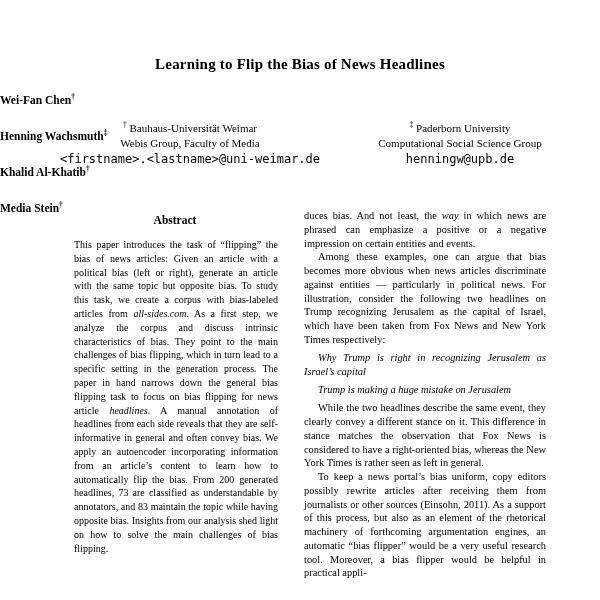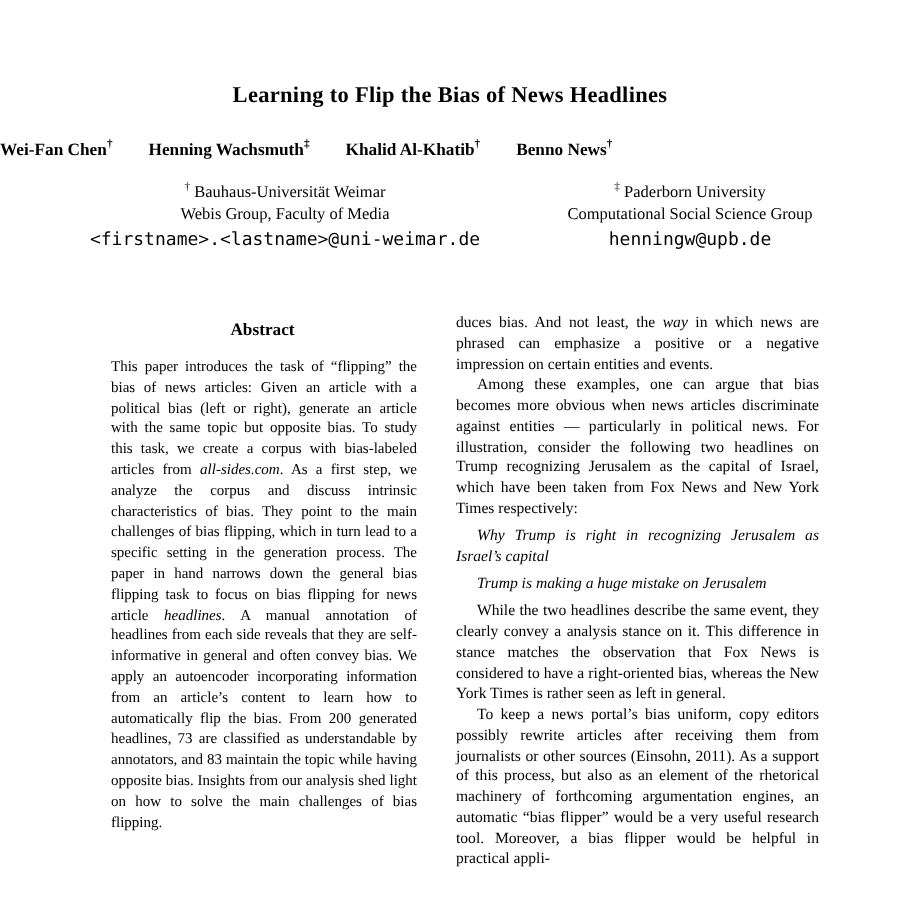--- a/index.html
+++ b/index.html
@@ -26,25 +26,26 @@
     font-size: 15px;
     font-weight: bold;
     letter-spacing: 0.2px;
   }
   .authors {
     position: absolute;
     top: 94px;
     left: 0;
     right: 0;
     display: flex;
-    justify-content: flex-start;
+    justify-content: space-between;
     gap: 24px;
     font-size: 11.5px;
     font-weight: bold;
     white-space: nowrap;
+    flex-direction: column;
   }
   sup {
     font-size: 7.5px;
     line-height: 0;
   }
   .affils {
     position: absolute;
     top: 121px;
     left: 40px;
     display: flex;
@@ -113,21 +114,21 @@
 <body>
 
 <div class="page">
 
   <h1 class="title">Learning to Flip the Bias of News Headlines</h1>
 
   <div class="authors">
     <span><span>Wei-Fan Chen</span><sup>†</sup></span>
     <span><span>Henning Wachsmuth</span><sup>‡</sup></span>
     <span><span>Khalid Al-Khatib</span><sup>†</sup></span>
-    <span><span>Benno News</span><sup>†</sup></span>
+    <span><span>Media Stein</span><sup>†</sup></span>
   </div>
 
   <div class="affils">
     <div class="affil affil-0">
       <div><sup>†</sup> <span>Bauhaus-Universität Weimar</span></div>
       <div>Webis Group, Faculty of Media</div>
       <div class="email">&lt;firstname&gt;.&lt;lastname&gt;@uni-weimar.de</div>
     </div>
     <div class="affil affil-1">
       <div><sup>‡</sup> <span>Paderborn University</span></div>
@@ -143,17 +144,17 @@
 
   <div class="sec-head">
     <span class="sec-num">1</span><span>Introduction</span>
   </div>
 
   <div class="col-right">
     <p>duces bias. And not least, the <i>way</i> in which news are phrased can emphasize a positive or a negative impression on certain entities and events.</p>
     <p class="para-indent">Among these examples, one can argue that bias becomes more obvious when news articles discriminate against entities — particularly in political news. For illustration, consider the following two headlines on Trump recognizing Jerusalem as the capital of Israel, which have been taken from Fox News and New York Times respectively:</p>
     <p class="quote"><i>Why Trump is right in recognizing Jerusalem as Israel’s capital</i></p>
     <p class="quote"><i>Trump is making a huge mistake on Jerusalem</i></p>
-    <p class="para-indent">While the two headlines describe the same event, they clearly convey a analysis stance on it. This difference in stance matches the observation that Fox News is considered to have a right-oriented bias, whereas the New York Times is rather seen as left in general.</p>
+    <p class="para-indent">While the two headlines describe the same event, they clearly convey a different stance on it. This difference in stance matches the observation that Fox News is considered to have a right-oriented bias, whereas the New York Times is rather seen as left in general.</p>
     <p class="para-indent">To keep a news portal’s bias uniform, copy editors possibly rewrite articles after receiving them from journalists or other sources (Einsohn, 2011). As a support of this process, but also as an element of the rhetorical machinery of forthcoming argumentation engines, an automatic “bias flipper” would be a very useful research tool. Moreover, a bias flipper would be helpful in practical appli-</p>
   </div>
 
 </div>
 
 </body></html>

